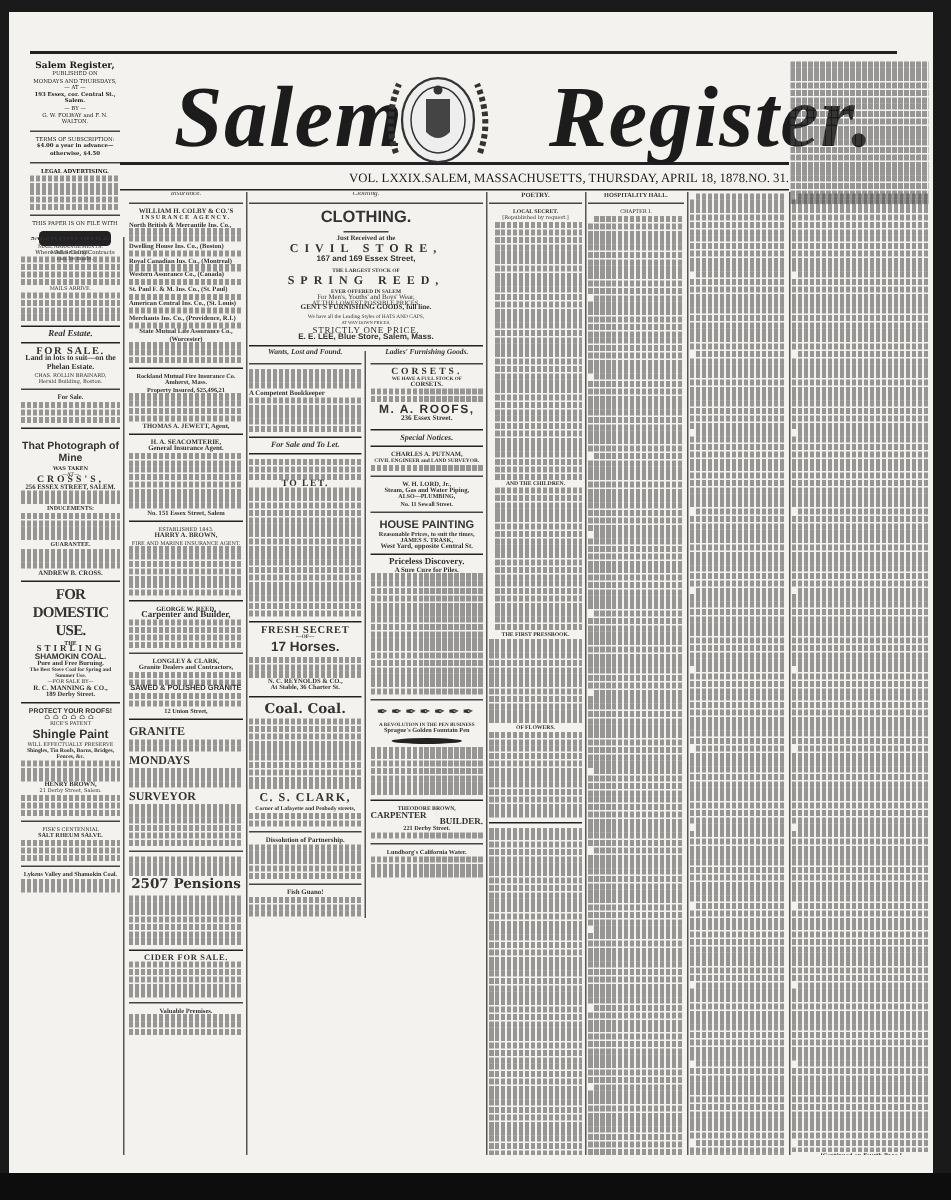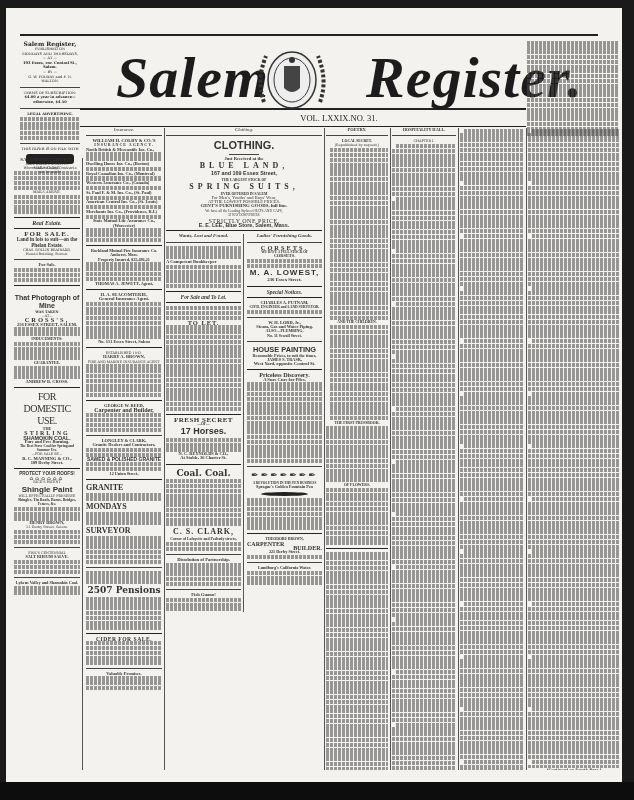--- a/index.html
+++ b/index.html
@@ -5,21 +5,21 @@
   html,body{margin:0;padding:0;}
   body{width:634px;height:800px;background:#1a1a1a;position:relative;overflow:hidden;font-family:"DejaVu Serif",serif;color:#1c1c1c;}
   .page{position:absolute;left:6px;top:8px;width:616px;height:774px;background:#f3f2ee;}
   .bottom-shadow{position:absolute;left:0;top:782px;width:634px;height:18px;background:#0d0d0d;}
   .mast-rule{position:absolute;left:14px;right:24px;height:2px;background:#222;}
   .left-box{position:absolute;left:14px;top:32px;width:60px;font-size:3.6px;line-height:4.6px;text-align:center;}
   .left-box .t{font-family:"DejaVu Serif",serif;font-weight:bold;font-size:6px;line-height:7px;}
   .title{position:absolute;top:40px;font-family:"Liberation Serif",serif;font-weight:bold;font-size:58px;line-height:60px;letter-spacing:1px;font-style:italic;}
   .seal{position:absolute;left:248px;top:34px;width:76px;height:76px;}
   .right-top{position:absolute;left:521px;top:32px;width:92px;font-size:3.6px;line-height:4.6px;text-align:justify;}
-  .dateline{position:absolute;left:74px;top:103px;width:446px;height:14px;font-family:"Liberation Serif",serif;font-size:8.5px;line-height:14px;display:flex;justify-content:center;margin-left:36px;}
+  .dateline{position:absolute;left:74px;top:103px;width:446px;height:14px;font-family:"Liberation Serif",serif;font-size:8.5px;line-height:14px;display:flex;justify-content:flex-end;}
   .col{position:absolute;top:120px;bottom:12px;overflow:hidden;border-right:0.7px solid #555;}
   .col:last-child{border-right:none;}
   .ink{font-size:3.4px;line-height:4.2px;text-align:justify;color:#333;}
   .lines{display:block;height:4.2px;background:repeating-linear-gradient(90deg,#4a4a4a 0 3px,transparent 3px 4px);opacity:.55;margin:0.6px 0;}
   .hd{text-align:center;font-weight:bold;font-family:"Liberation Serif",serif;}
   .hr{border-top:0.8px solid #444;margin:3px 0;}
   .hr2{border-top:1.8px solid #222;margin:3px 0;}
   .sans{font-family:"Liberation Sans",sans-serif;font-weight:bold;}
   .center{text-align:center;}
 </style>
@@ -88,20 +88,21 @@
       <span class="lines"></span>
       <span class="lines"></span>
       <span class="lines"></span>
       <span class="lines"></span>
       <span class="lines"></span>
       <span class="lines"></span>
   </div>
 
   <div class="dateline">
     <span>VOL. LXXIX.</span>
+    <span>SALEM, MASSACHUSETTS, THURSDAY, APRIL 18, 1878.</span>
     <span>NO. 31.</span>
   </div>
 
   <div class="col ink" style="left:8px;width:66px;top:150px;padding-right:2px;">
     <div class="hd" style="font-size:5px">SALEM POST OFFICE.</div>
     <div class="center">MAIL ARRANGEMENTS.</div>
     <div class="center">MAILS CLOSE.</div>
     <span class="lines"></span>
       <span class="lines"></span>
       <span class="lines"></span>
@@ -135,21 +136,21 @@
     <span class="lines"></span>
       <span class="lines"></span>
       <span class="lines"></span>
       <span class="lines"></span>
     <div class="hd" style="font-size:4px">GUARANTEE.</div>
     <span class="lines"></span>
       <span class="lines"></span>
       <span class="lines"></span>
     <div class="hd" style="font-size:4.5px">ANDREW B. CROSS.</div>
     <div class="hr2"></div>
-    <div class="hd" style="font-size:10px;line-height:12px;font-weight:normal;letter-spacing:-0.5px">FOR DOMESTIC USE.</div>
+    <div class="hd" style="font-size:10px;line-height:12px;font-weight:bold;letter-spacing:-0.5px">FOR DOMESTIC USE.</div>
     <div class="hd" style="font-size:4px">THE</div>
     <div class="hd" style="font-size:6px;letter-spacing:2px">STIRLING</div>
     <div class="hd sans" style="font-size:5.4px">SHAMOKIN COAL.</div>
     <div class="hd" style="font-size:4.4px">Pure and Free Burning.</div>
     <div class="hd" style="font-size:3.6px">The Best Stove Coal for Spring and Summer Use.</div>
     <div class="center">—FOR SALE BY—</div>
     <div class="hd" style="font-size:4.6px">R. C. MANNING &amp; CO.,</div>
     <div class="hd" style="font-size:4.4px">189 Derby Street.</div>
     <div class="hr2"></div>
     <div class="hd sans" style="font-size:4.6px">PROTECT YOUR ROOFS!</div>
@@ -291,24 +292,24 @@
       <span class="lines"></span>
       <span class="lines"></span>
   </div>
 
   <div class="col ink" style="left:158px;width:156px;padding:0 2px;">
     <div class="hd" style="font-size:4.8px;font-style:italic;font-weight:normal">Clothing.</div>
     <div class="hr"></div>
     <div class="hd sans" style="font-size:11px;line-height:13px">CLOTHING.</div>
     <div style="width:30px;margin:2px auto;border-top:0.8px solid #444"></div>
     <div class="hd" style="font-size:4.6px">Just Received at the</div>
-    <div class="hd" style="font-size:8px;letter-spacing:4px;line-height:10px">BLUE LAND,</div>
+    <div class="hd" style="font-size:8px;letter-spacing:4px;line-height:10px">CIVIL STORE,</div>
     <div class="hd sans" style="font-size:5.4px">167 and 169 Essex Street,</div>
     <div class="hd" style="font-size:3.6px;margin-top:2px">THE LARGEST STOCK OF</div>
-    <div class="hd" style="font-size:8px;letter-spacing:4px;line-height:10px">SPRING SUITS,</div>
+    <div class="hd" style="font-size:8px;letter-spacing:4px;line-height:10px">SPRING REED,</div>
     <div class="hd" style="font-size:3.6px">EVER OFFERED IN SALEM</div>
     <div class="hd" style="font-size:4.6px;font-weight:normal">For Men's, Youths' and Boys' Wear,</div>
     <div class="hd" style="font-size:4.4px;font-weight:normal">AT THE LOWEST POSSIBLE PRICES.</div>
     <div class="hd" style="font-size:4.8px;white-space:nowrap">GENT'S FURNISHING GOODS, full line.</div>
     <div class="hd" style="font-size:3.6px;font-weight:normal">We have all the Leading Styles of HATS AND CAPS,</div>
     <div class="hd" style="font-size:3px;font-weight:normal">AT WAY DOWN PRICES.</div>
     <div class="hd" style="font-size:6px;font-weight:normal;letter-spacing:0.5px;margin-top:2px">STRICTLY ONE PRICE.</div>
     <div class="hd sans" style="font-size:5.4px">E. E. LEE, Blue Store, Salem, Mass.</div>
     <div class="hr2"></div>
 
@@ -391,21 +392,21 @@
       </div>
 
       <div style="flex:1">
         <div class="hd" style="font-size:5px;font-style:italic">Ladies' Furnishing Goods.</div>
         <div class="hr"></div>
         <div class="hd" style="font-size:6.4px;letter-spacing:2px">CORSETS.</div>
         <div class="hd" style="font-size:3.4px">WE HAVE A FULL STOCK OF</div>
         <div class="hd" style="font-size:4.4px">CORSETS.</div>
         <span class="lines"></span>
           <span class="lines"></span>
-        <div class="hd sans" style="font-size:8px;line-height:10px;letter-spacing:1px">M. A. LOWEST,</div>
+        <div class="hd sans" style="font-size:8px;line-height:10px;letter-spacing:1px">M. A. ROOFS,</div>
         <div class="hd" style="font-size:4.8px">236 Essex Street.</div>
         <div class="hr2"></div>
         <div class="hd" style="font-size:5.4px;font-style:italic">Special Notices.</div>
         <div class="hr2"></div>
         <div class="hd" style="font-size:4.4px">CHARLES A. PUTNAM,</div>
         <div class="hd" style="font-size:3.6px">CIVIL ENGINEER and LAND SURVEYOR.</div>
         <span class="lines"></span>
         <div class="hr"></div>
         <div class="hd" style="font-size:4.4px">W. H. LORD, Jr.,</div>
         <div class="hd" style="font-size:4.4px">Steam, Gas and Water Piping,</div>

